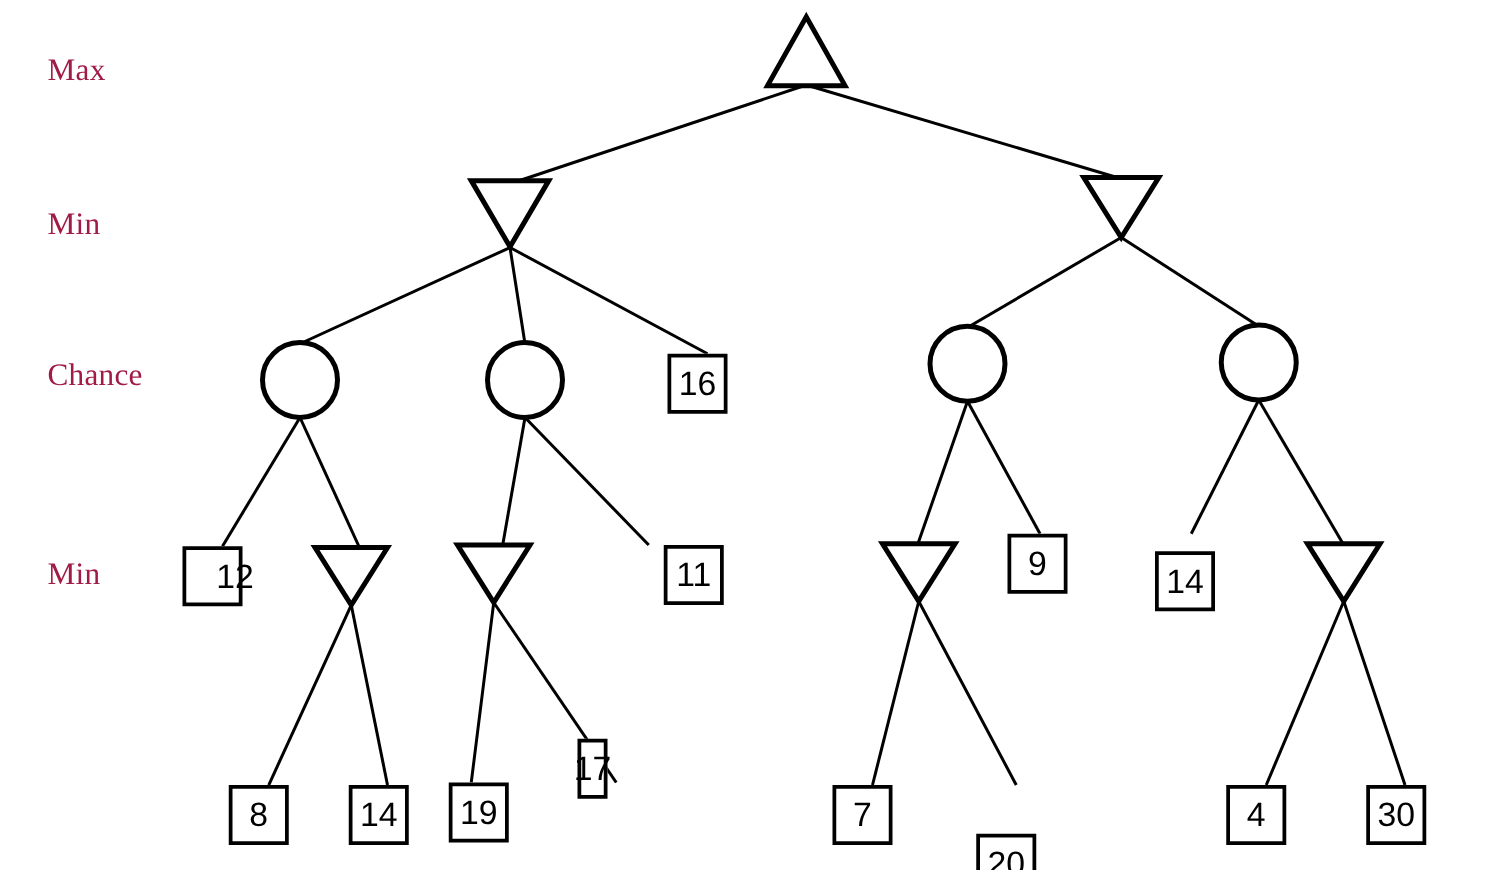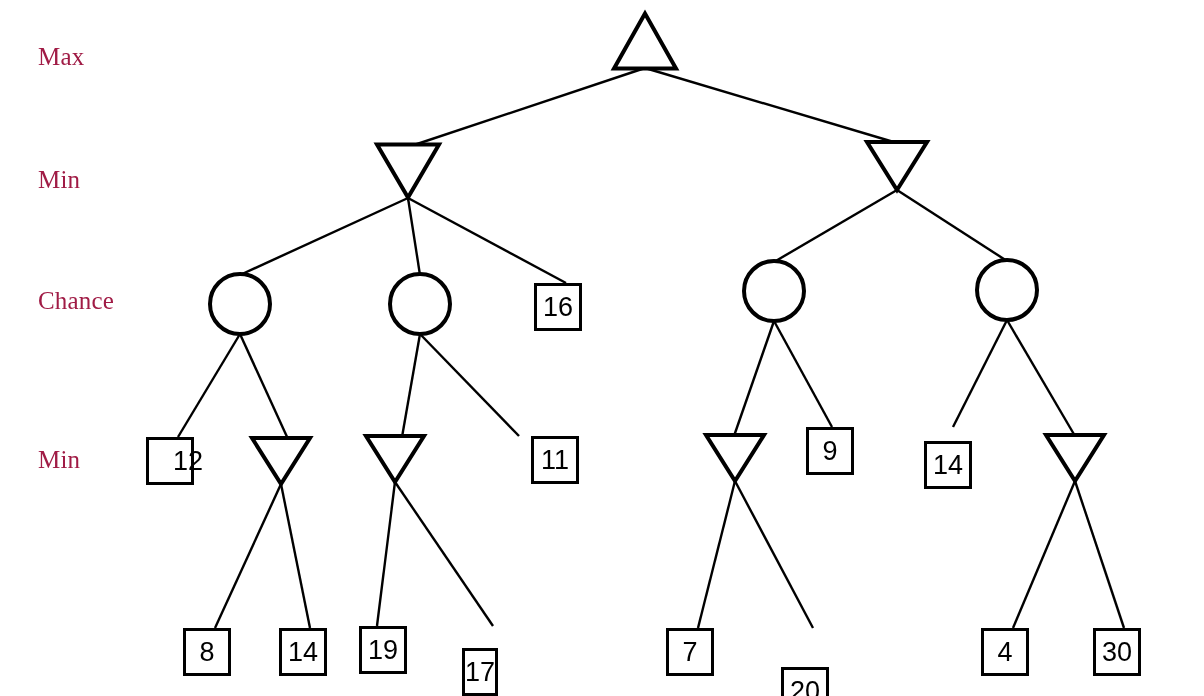--- a/index.html
+++ b/index.html
@@ -115,20 +115,20 @@
     </div>
   <div id="boxes-layer">
       <div class="leaf-box" style="left: 534px; top: 283px; width: 48px; height: 48px; border-color: rgb(0, 0, 0);">16</div>
       <div class="leaf-box" style="left: 146px; top: 437px; width: 48px; height: 48px; border-color: rgb(0, 0, 0); padding-left: 36px;">12</div>
       <div class="leaf-box" style="left: 488px; top: 436px; width: 48px; height: 48px; border-color: rgb(0, 0, 0); margin-left: 43px;">11</div>
       <div class="leaf-box" style="left: 806px; top: 427px; width: 48px; height: 48px; border-color: rgb(0, 0, 0);">9</div>
       <div class="leaf-box" style="left: 924px; top: 441px; width: 48px; height: 48px; border-color: rgb(0, 0, 0);">14</div>
       <div class="leaf-box" style="left: 183px; top: 628px; width: 48px; height: 48px; border-color: rgb(0, 0, 0);">8</div>
       <div class="leaf-box" style="left: 279px; top: 628px; width: 48px; height: 48px; border-color: rgb(0, 0, 0);">14</div>
       <div class="leaf-box" style="left: 359px; top: 626px; width: 48px; height: 48px; border-color: rgb(0, 0, 0);">19</div>
-      <div class="leaf-box" style="left: 462px; top: 648px; width: 36px; height: 48px; border-color: rgb(0, 0, 0);">17</div>
+      <div class="leaf-box" style="left: 462px; top: 591px; width: 24px; height: 48px; border-color: rgb(0, 0, 0);">17</div>
       <div class="leaf-box" style="left: 666px; top: 628px; width: 48px; height: 48px; border-color: rgb(0, 0, 0);">7</div>
       <div class="leaf-box" style="left: 781px; top: 628px; width: 48px; height: 48px; border-color: rgb(0, 0, 0); margin-top: 39px;">20</div>
       <div class="leaf-box" style="left: 981px; top: 628px; width: 48px; height: 48px; border-color: rgb(0, 0, 0);">4</div>
       <div class="leaf-box" style="left: 1093px; top: 628px; width: 48px; height: 48px; border-color: rgb(0, 0, 0);">30</div>
     </div>
 
 </div>
 
 </body></html>

